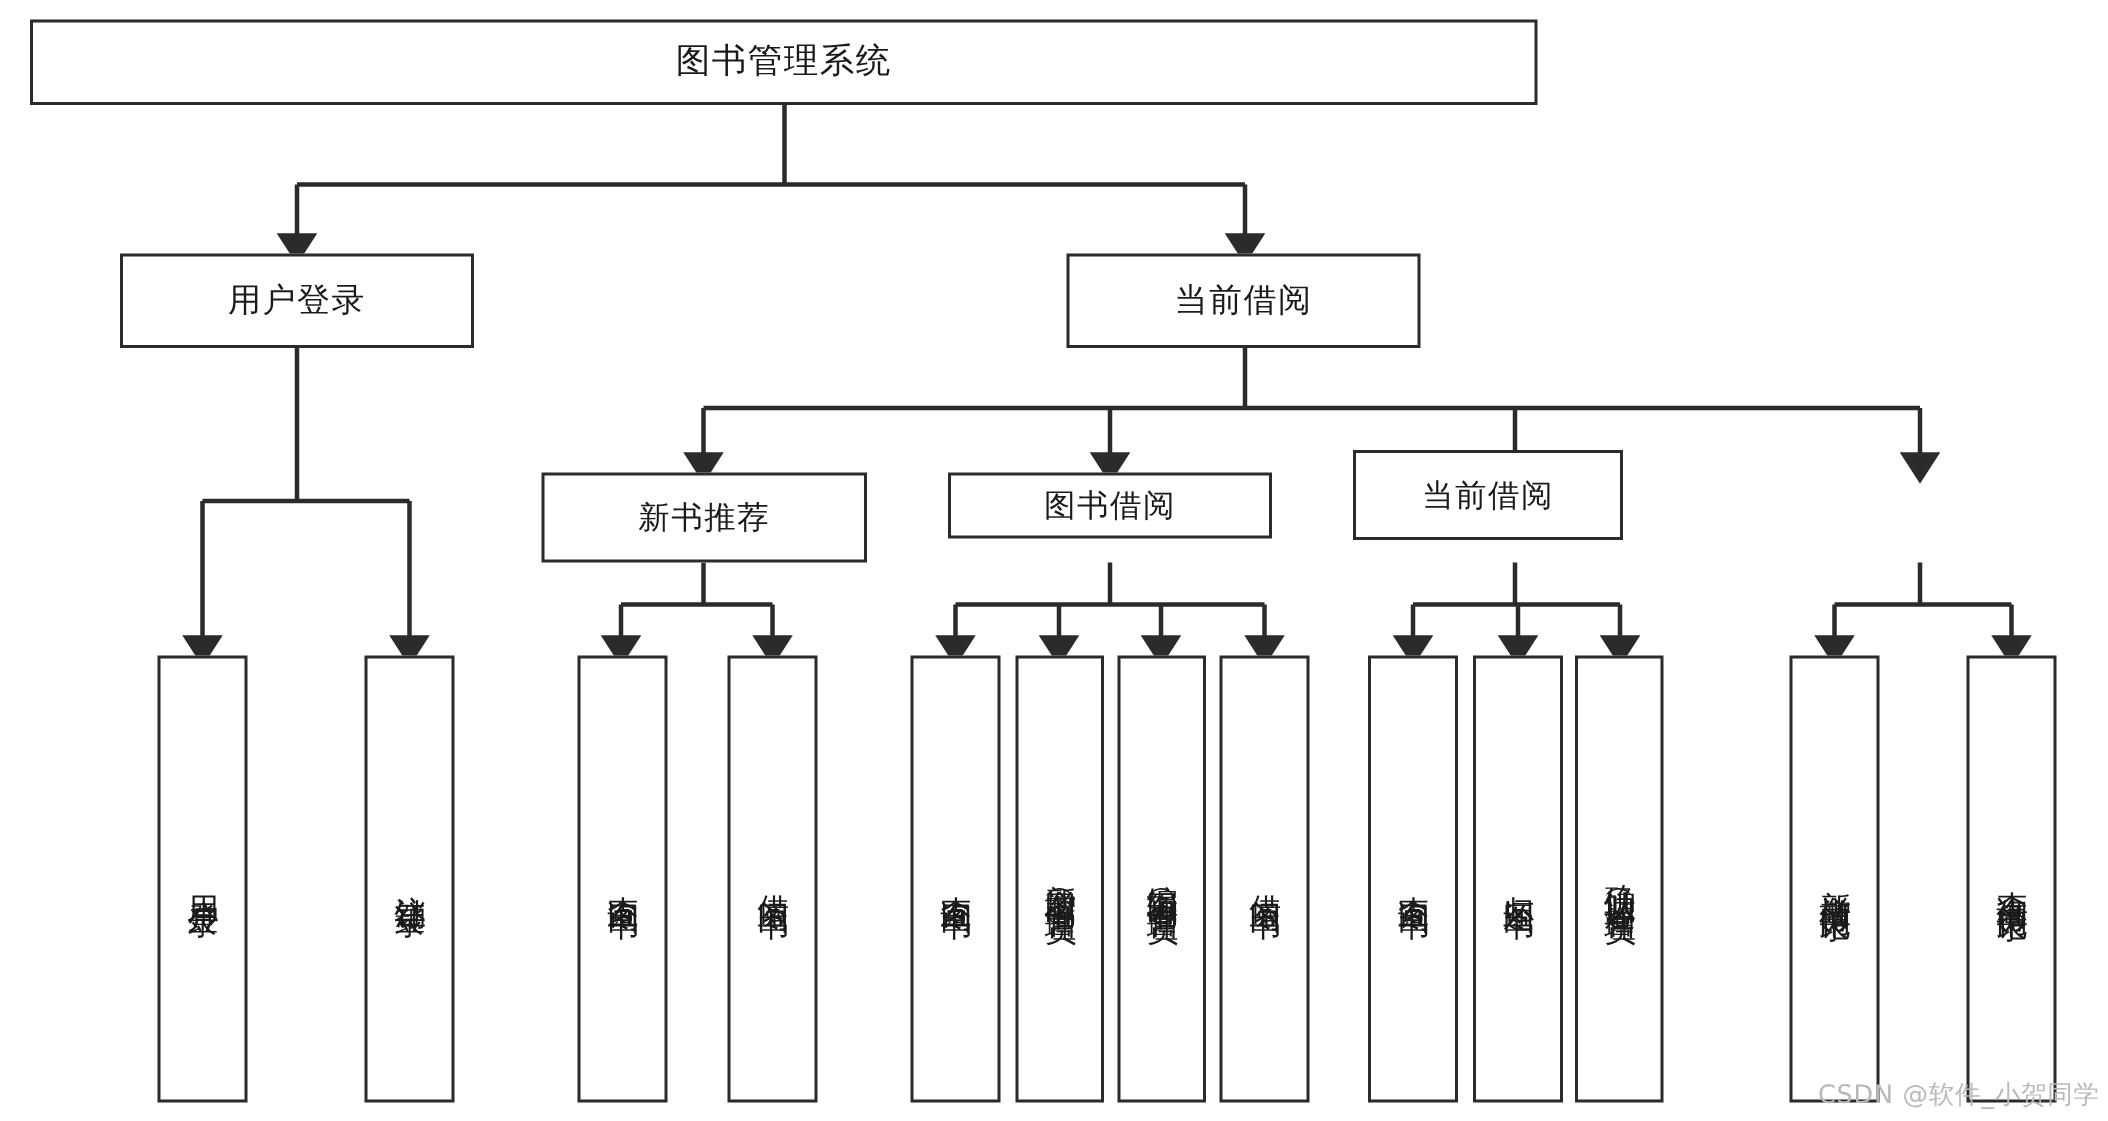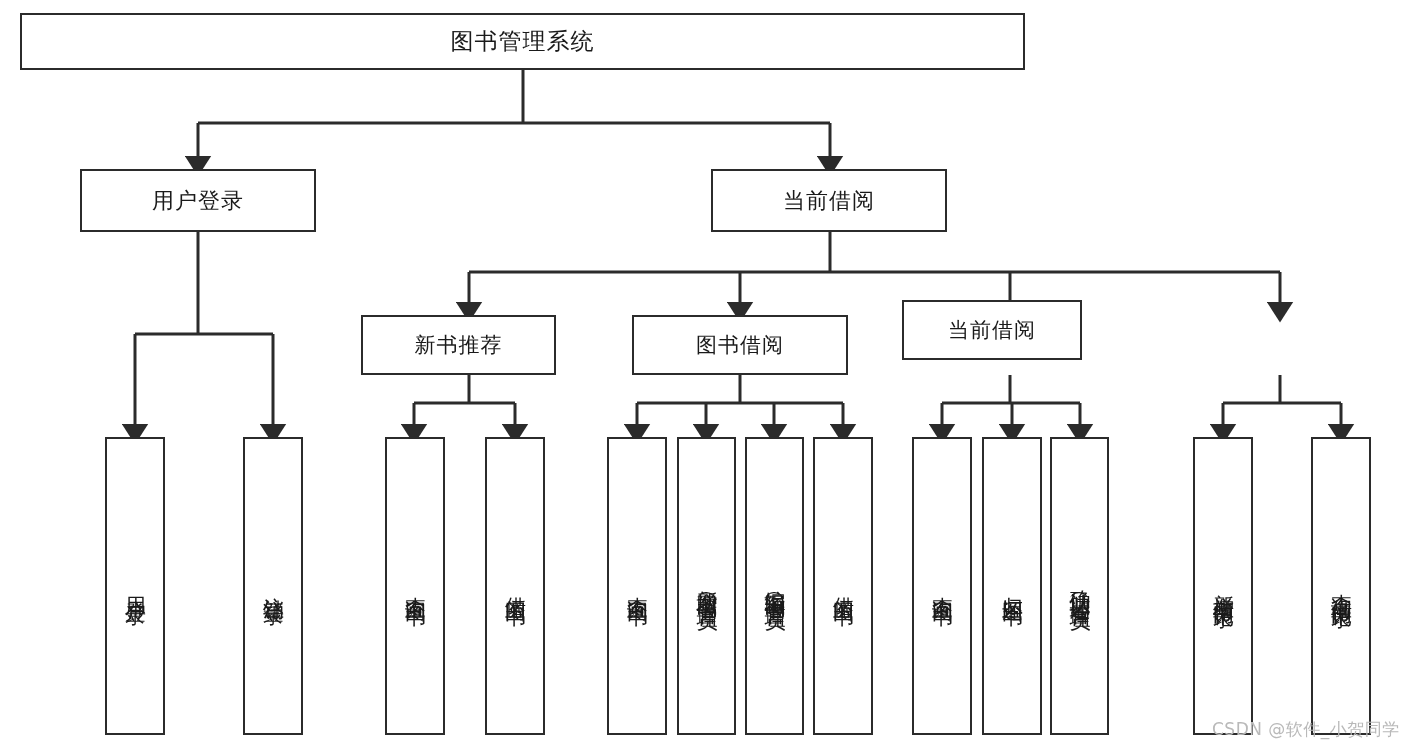--- a/index.html
+++ b/index.html
@@ -126,24 +126,24 @@
     <span class="label">图书管理系统</span>
   </div>
 
   <div class="node node-l2" style="left:80px; top:169px; width:236px; height:63px;">
     <span class="label">用户登录</span>
   </div>
   <div class="node node-l2" style="left:711px; top:169px; width:236px; height:63px;">
     <span class="label">当前借阅</span>
   </div>
 
-  <div class="node node-l3" style="left:361px; top:315px; width:195px; height:60px;">
+  <div class="node node-l3" style="left:361px; top:315px; width:217px; height:60px;">
     <span class="label">新书推荐</span>
   </div>
-  <div class="node node-l3" style="left:632px; top:315px; width:216px; height:60px;">
+  <div class="node node-l3" style="left:632px; top:315px; width:216px; height:44px;">
     <span class="label">图书借阅</span>
   </div>
   <div class="node node-l3" style="left:902px; top:300px; width:180px; height:60px;">
     <span class="label">当前借阅</span>
   </div>
 
   <div class="node node-leaf" style="left:105px; top:437px; width:60px; height:298px;">
     <span class="label">用户登录</span>
   </div>
   <div class="node node-leaf" style="left:243px; top:437px; width:60px; height:298px;">

